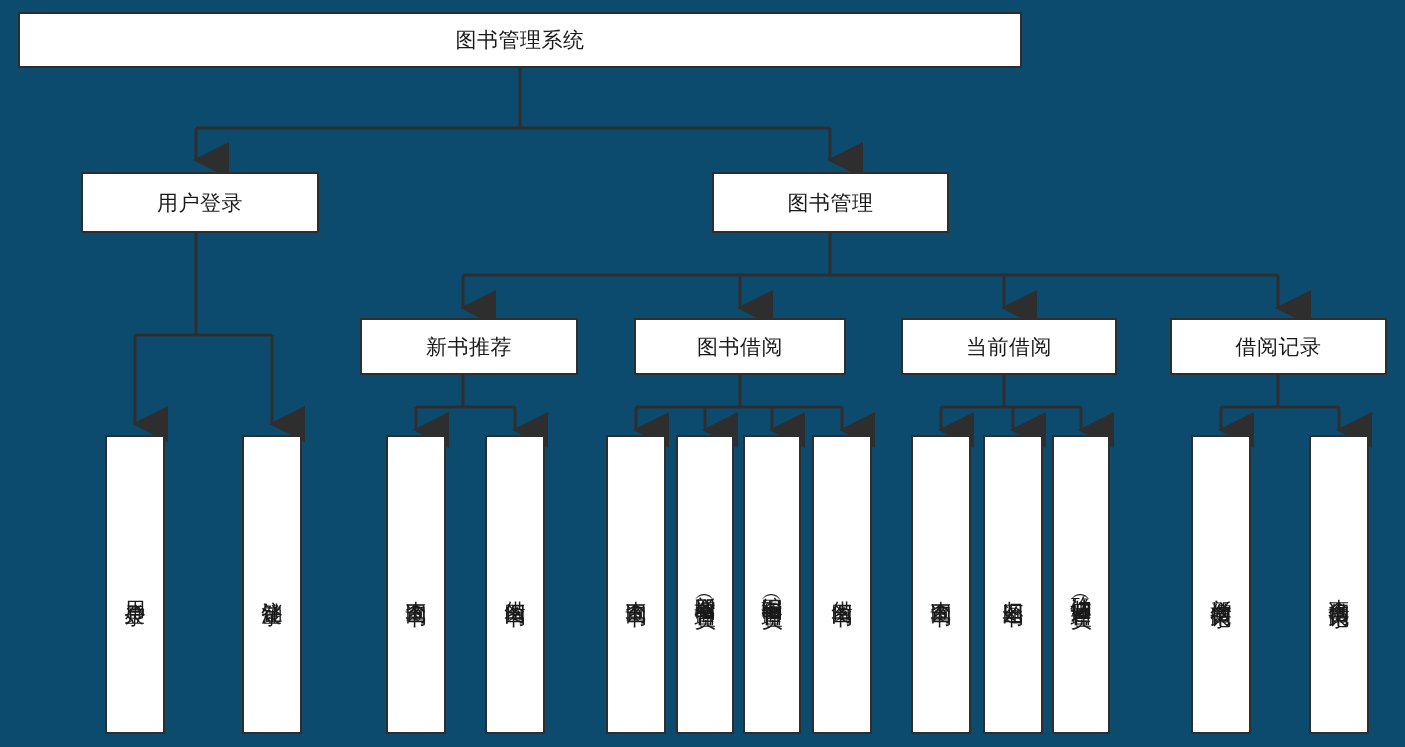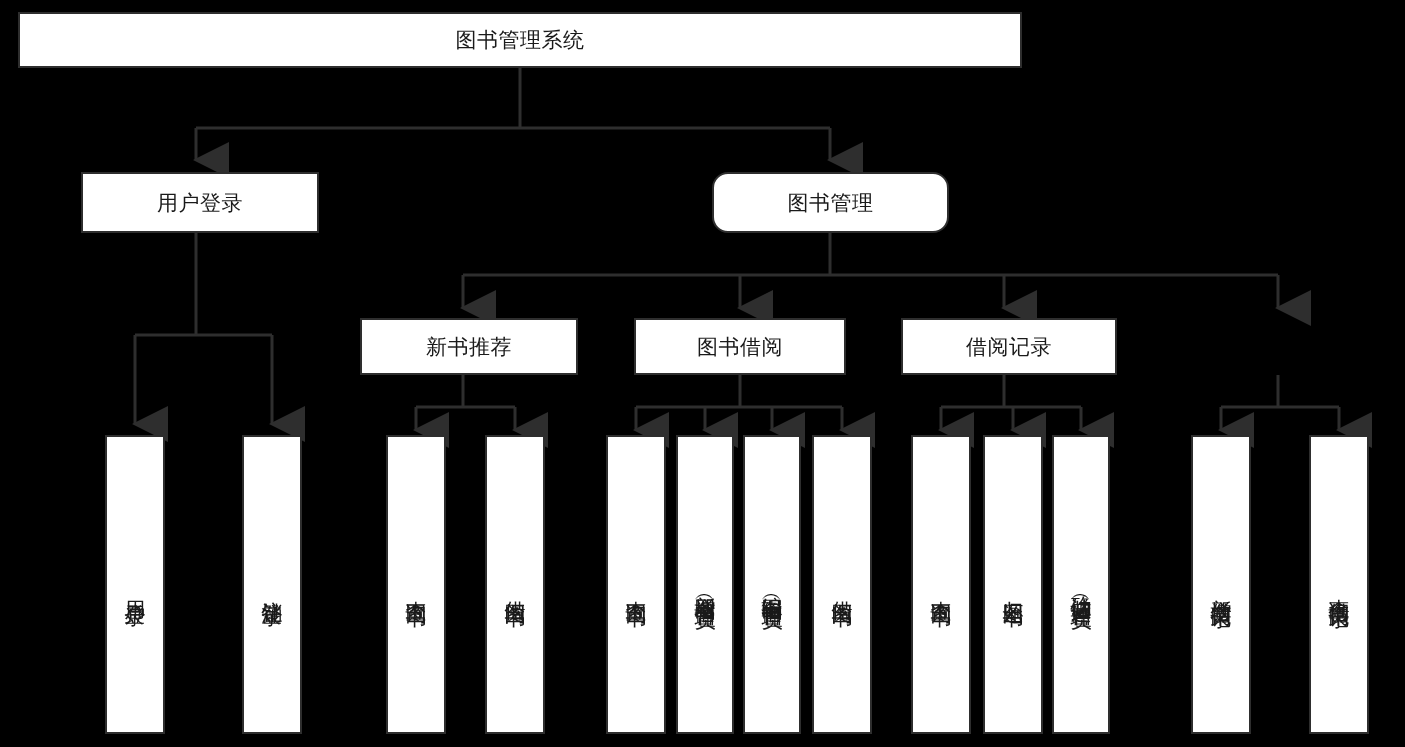--- a/index.html
+++ b/index.html
@@ -7,21 +7,21 @@
     padding: 0;
     background: #ffffff;
   }
   body {
     font-family: "Liberation Sans", "DejaVu Sans", sans-serif;
   }
   #canvas {
     position: relative;
     width: 1405px;
     height: 747px;
-    background: #000000;
+    background: #0c4a6e;
     overflow: hidden;
   }
   svg.edges {
     position: absolute;
     left: 0;
     top: 0;
     width: 1405px;
     height: 747px;
   }
   .node {
@@ -119,31 +119,34 @@
     </g>
   </svg>
 
   <div class="node horizontal" style="left:18px; top:12px; width:1004px; height:56px;">
     <span>图书管理系统</span>
   </div>
 
   <div class="node horizontal" style="left:81px; top:172px; width:238px; height:61px;">
     <span>用户登录</span>
   </div>
-  <div class="node horizontal" style="left:712px; top:172px; width:237px; height:61px;border-radius:16px;">
+  <div class="node horizontal" style="left:712px; top:172px; width:237px; height:61px;">
     <span>图书管理</span>
   </div>
 
   <div class="node horizontal" style="left:634px; top:318px; width:212px; height:57px;">
     <span>图书借阅</span>
   </div>
   <div class="node horizontal" style="left:360px; top:318px; width:218px; height:57px;">
     <span>新书推荐</span>
   </div>
   <div class="node horizontal" style="left:901px; top:318px; width:216px; height:57px;">
+    <span>当前借阅</span>
+  </div>
+  <div class="node horizontal" style="left:1170px; top:318px; width:217px; height:57px;">
     <span>借阅记录</span>
   </div>
 
   <div class="node vertical" style="left:105px; top:435px; width:60px; height:299px;">
     <span>用户登录</span>
   </div>
   <div class="node vertical" style="left:242px; top:435px; width:60px; height:299px;">
     <span>注销登录</span>
   </div>
 

